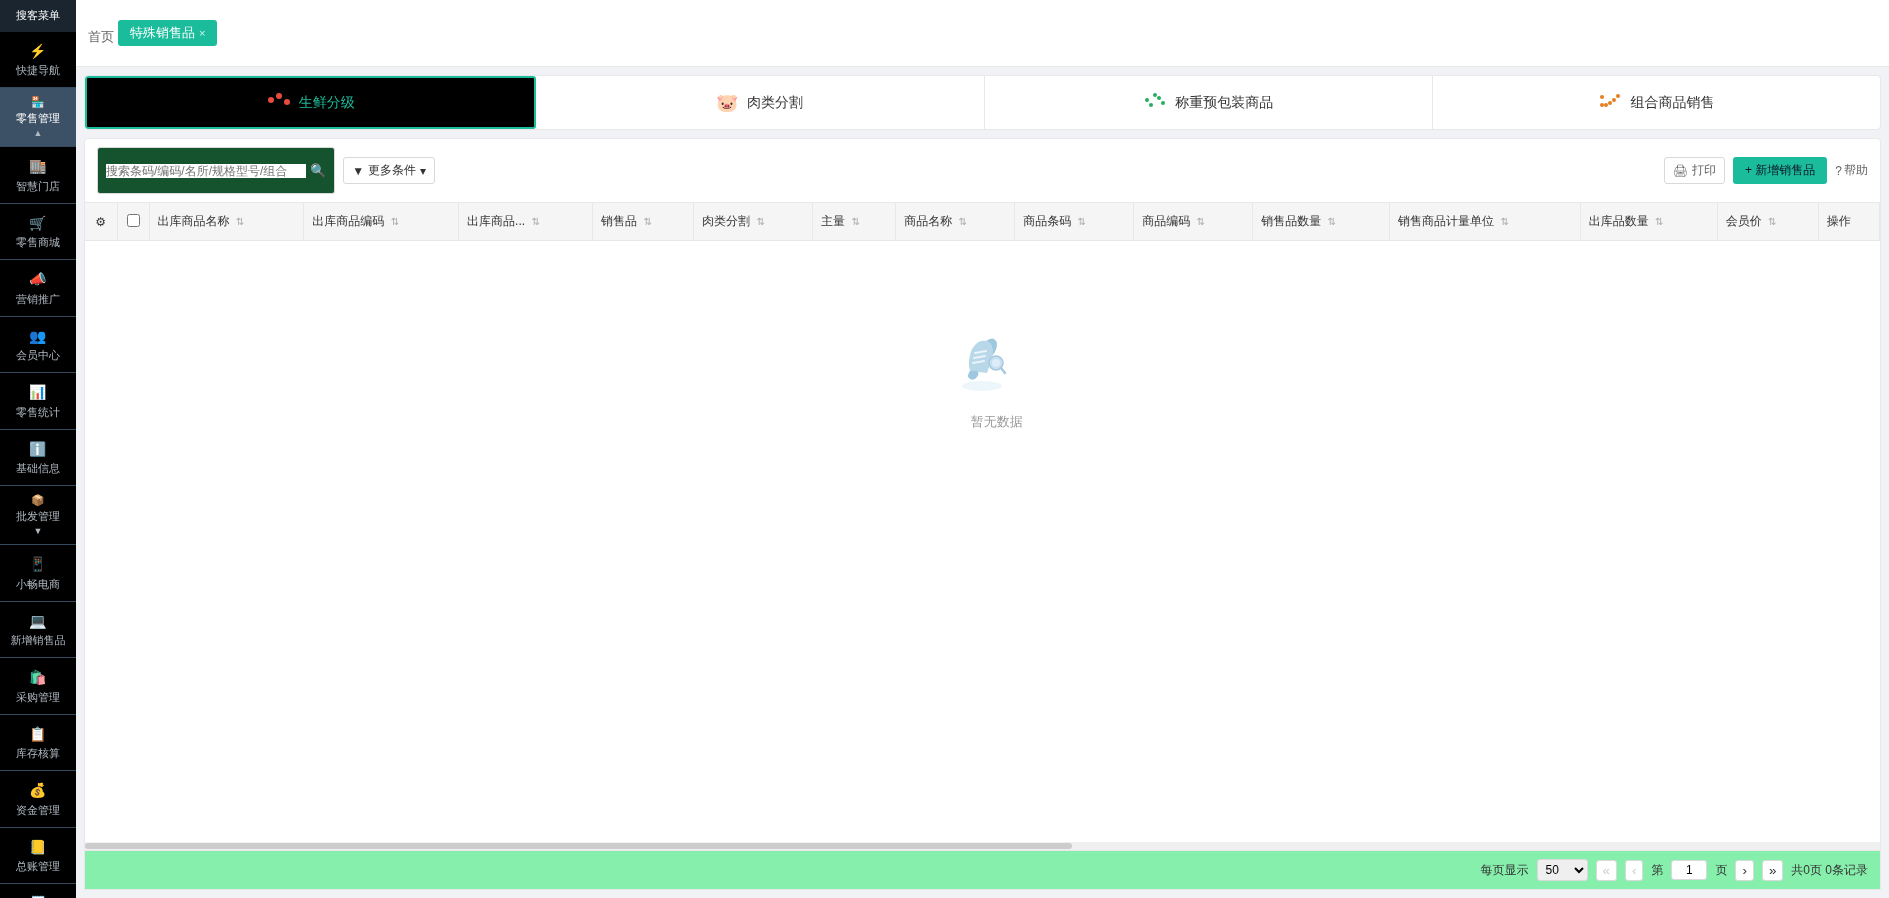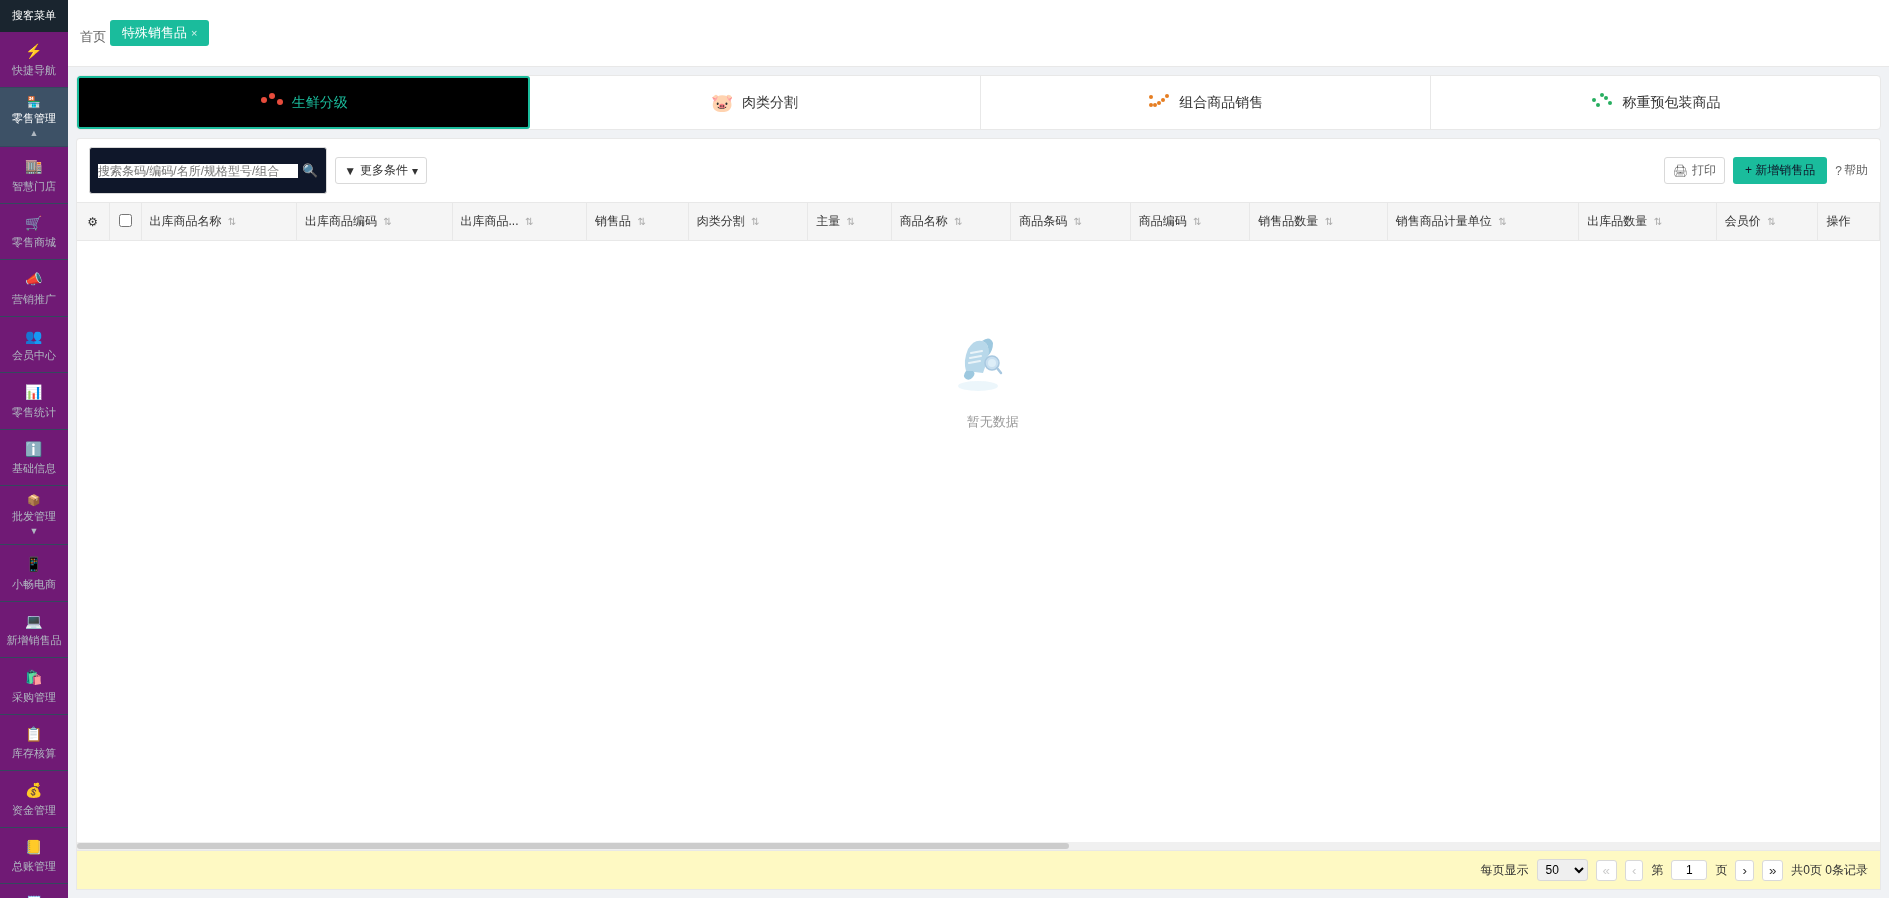--- a/index.html
+++ b/index.html
@@ -1,21 +1,21 @@
 <!DOCTYPE html>
 <html><head>
   <meta charset="utf-8">
   <style>
     * { margin: 0; padding: 0; box-sizing: border-box; }
     body { font-family: 'Microsoft YaHei', Arial, sans-serif; font-size: 12px; background: #f0f2f5; display: flex; height: 898px; overflow: hidden; }
 
     
     .sidebar {
-      width: 68px;
-      background: #701a75;
+      width: 76px;
+      background: #000000;
       color: #ccc;
       display: flex;
       flex-direction: column;
       overflow-y: auto;
       flex-shrink: 0;
     }
     .sidebar-logo {
       background: #1a252f;
       padding: 8px 4px;
       text-align: center;
@@ -144,21 +144,21 @@
       border-radius: 4px 4px 0 0;
     }
     .toolbar-left { display: flex; align-items: center; gap: 8px; }
     .search-box {
       display: flex;
       align-items: center;
       border: 1px solid #d9d9d9;
       border-radius: 3px;
       padding: 15px 8px;
       gap: 4px;
-      background: #0f172a;
+      background: #14532d;
     }
     .search-box input {
       border: none;
       outline: none;
       font-size: 12px;
       width: 200px;
       color: #666;
     }
     .search-icon { color: #aaa; font-size: 13px; cursor: pointer; }
     .filter-btn {
@@ -245,21 +245,21 @@
     }
     .empty-icon {
       width: 80px;
       height: 80px;
       margin-bottom: 12px;
     }
     .empty-text { color: #999; font-size: 13px; margin-left: 29px; }
 
     
     .pagination-bar {
-      background: #fef9c3;
+      background: #86efac;
       border: 1px solid #e8e8e8;
       border-top: none;
       padding: 8px 12px;
       display: flex;
       align-items: center;
       justify-content: flex-end;
       gap: 8px;
       font-size: 12px;
       color: #333;
     }
@@ -386,45 +386,45 @@
             <circle cx="4" cy="8" r="3" fill="#e74c3c"></circle>
             <circle cx="12" cy="4" r="3" fill="#e74c3c"></circle>
             <circle cx="20" cy="10" r="3" fill="#e74c3c"></circle>
           </svg>
         </span>
         <span>生鲜分级</span>
       </div>
       <div class="category-tab">
         <span class="tab-icon">🐷</span>
         <span>肉类分割</span>
+      </div>
+      <div class="category-tab">
+        <span class="tab-icon">
+          <svg width="24" height="16" viewBox="0 0 24 16">
+            <circle cx="4" cy="8" r="2" fill="#27ae60"></circle>
+            <circle cx="12" cy="3" r="2" fill="#27ae60"></circle>
+            <circle cx="20" cy="11" r="2" fill="#27ae60"></circle>
+            <circle cx="8" cy="13" r="2" fill="#27ae60"></circle>
+            <circle cx="16" cy="6" r="2" fill="#27ae60"></circle>
+          </svg>
+        </span>
+        <span>称重预包装商品</span>
       </div>
       <div class="category-tab">
         <span class="tab-icon">
           <svg width="24" height="16" viewBox="0 0 24 16">
             <circle cx="4" cy="5" r="2" fill="#e67e22"></circle>
             <circle cx="12" cy="11" r="2" fill="#e67e22"></circle>
             <circle cx="20" cy="4" r="2" fill="#e67e22"></circle>
             <circle cx="8" cy="13" r="2" fill="#e67e22"></circle>
             <circle cx="16" cy="8" r="2" fill="#e67e22"></circle>
             <circle cx="4" cy="13" r="2" fill="#e67e22"></circle>
           </svg>
         </span>
         <span>组合商品销售</span>
-      </div>
-      <div class="category-tab">
-        <span class="tab-icon">
-          <svg width="24" height="16" viewBox="0 0 24 16">
-            <circle cx="4" cy="8" r="2" fill="#27ae60"></circle>
-            <circle cx="12" cy="3" r="2" fill="#27ae60"></circle>
-            <circle cx="20" cy="11" r="2" fill="#27ae60"></circle>
-            <circle cx="8" cy="13" r="2" fill="#27ae60"></circle>
-            <circle cx="16" cy="6" r="2" fill="#27ae60"></circle>
-          </svg>
-        </span>
-        <span>称重预包装商品</span>
       </div>
     </div>
 
     <div class="toolbar">
       <div class="toolbar-left">
         <div class="search-box">
           <input type="text" placeholder="搜索条码/编码/名所/规格型号/组合" style="">
           <span class="search-icon">🔍</span>
         </div>
         <div class="filter-btn">

